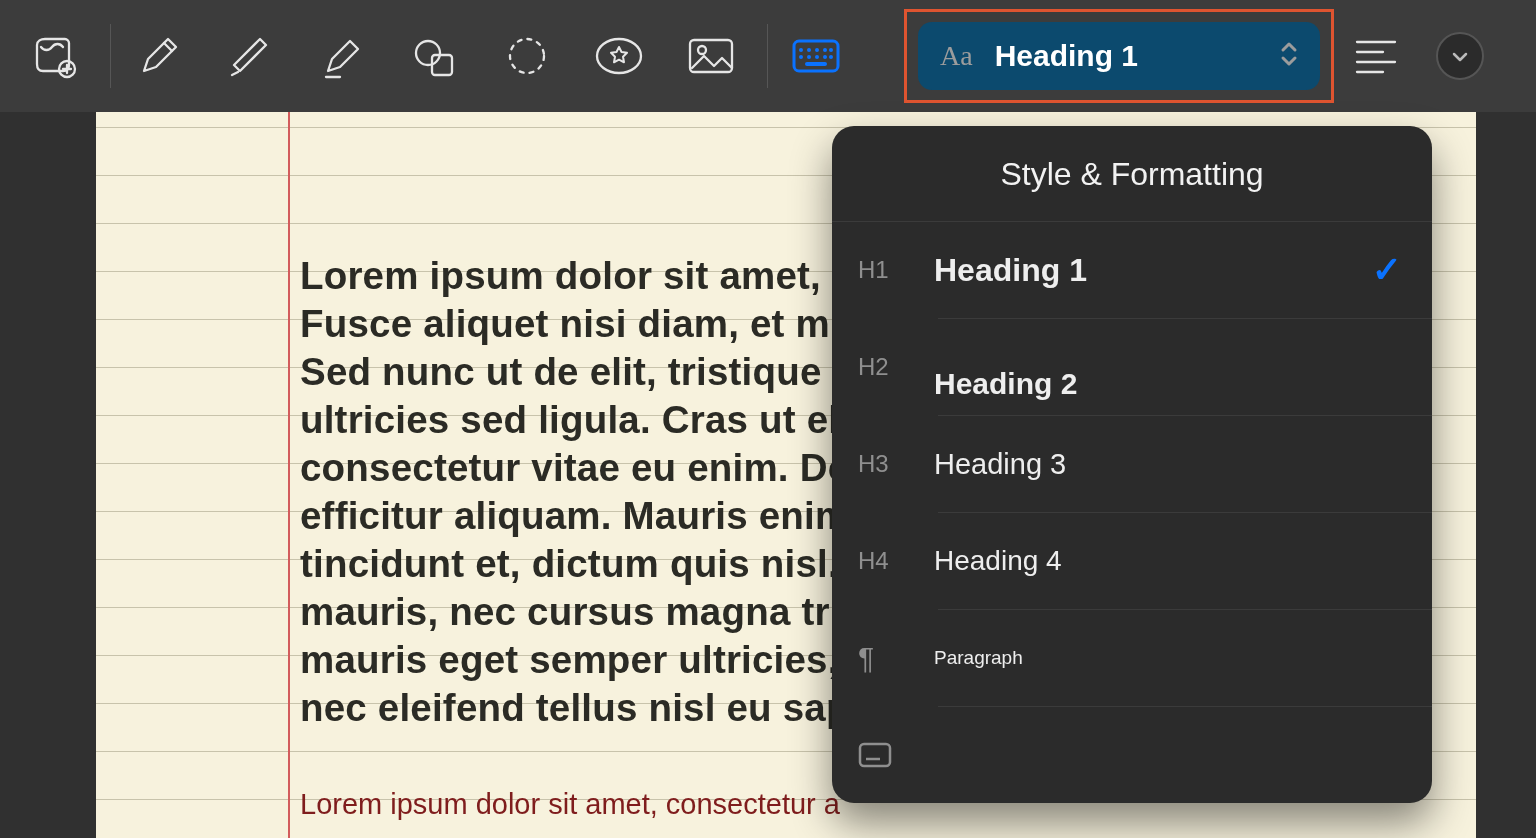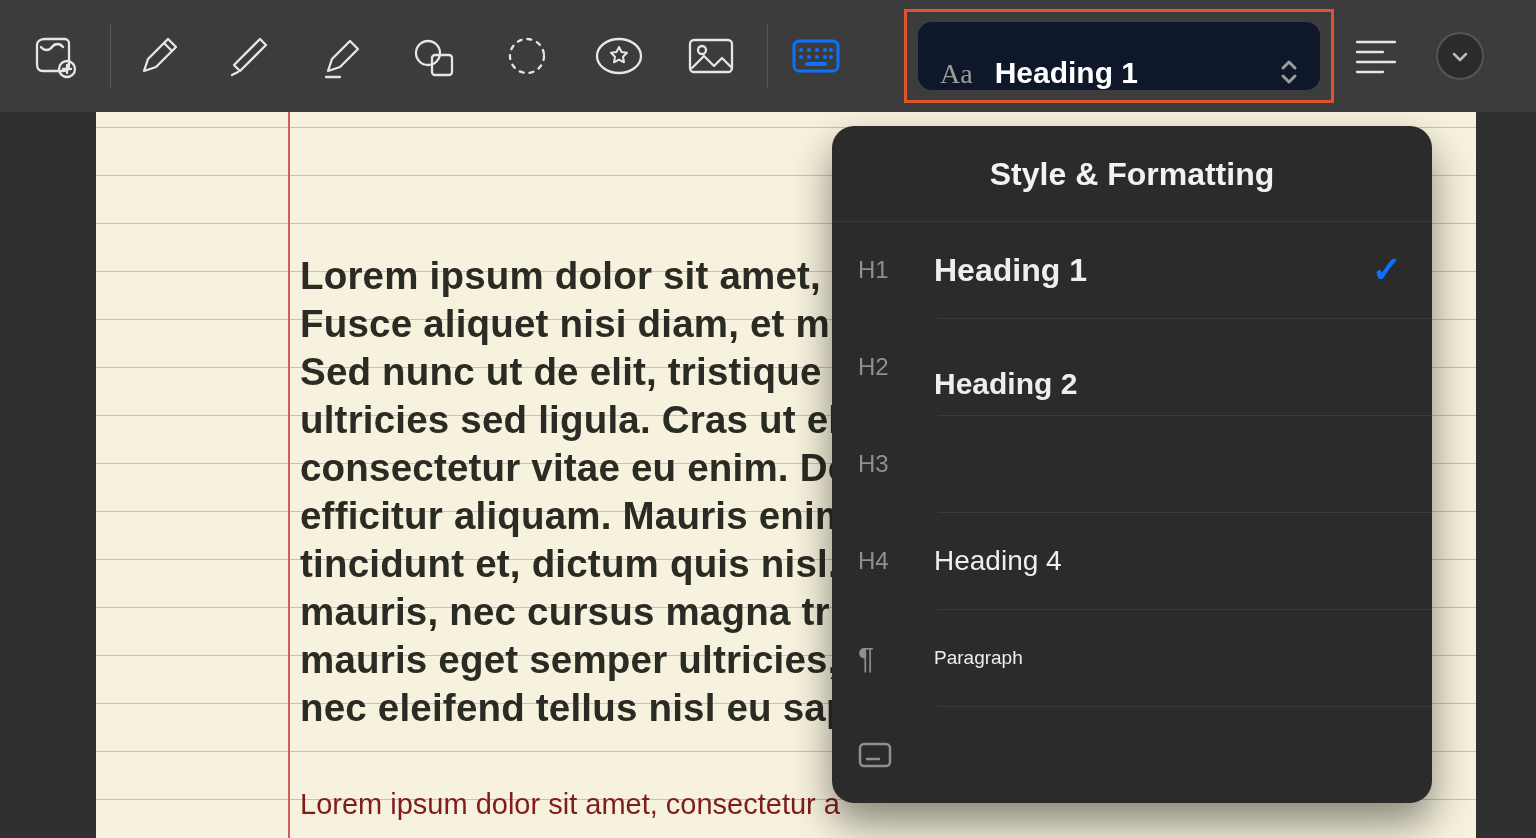--- a/index.html
+++ b/index.html
@@ -51,23 +51,23 @@
   .highlight-box {
     position: absolute;
     inset: 0;
     border: 3px solid #df5430;
   }
   .style-dd {
     margin: 0 auto;
     width: 402px;
     height: 68px;
     border-radius: 14px;
-    background: #0f172a;
-    display: flex;
-    align-items: flex-end;
+    background: #0c4a6e;
+    display: flex;
+    align-items: center;
     padding: 0 22px;
     color: #ffffff;
     cursor: pointer;
   }
   .style-dd .aa {
     font-family: Georgia, serif;
     font-size: 28px;
     color: #9c9c9c;
     margin-right: 22px;
   }
@@ -150,21 +150,21 @@
     position: absolute;
     top: -14px;
     left: 292px;
     width: 0; height: 0;
     border-left: 16px solid transparent;
     border-right: 16px solid transparent;
     border-bottom: 16px solid #2b2b2b;
   }
   .pop-title {
     font-size: 32px;
-    font-weight: 700;
+    font-weight: 400;
     color: #f2f2f2;
     text-align: center;
     padding: 30px 0 28px;
     border-bottom: 1px solid #3b3b3b;
   }
   .style-item {
     display: flex;
     align-items: center;
     height: 96px;
     padding: 0 30px 0 26px;
@@ -316,20 +316,21 @@
   <div class="thin-sep"></div>
 
   <div class="style-item">
     <span class="tag">H2</span>
     <span class="lbl" style="font-weight:600;font-size:30px;margin-top:34px;">Heading 2</span>
   </div>
   <div class="thin-sep"></div>
 
   <div class="style-item">
     <span class="tag">H3</span>
+    <span class="lbl" style="font-weight:500;font-size:29px;">Heading 3</span>
   </div>
   <div class="thin-sep"></div>
 
   <div class="style-item">
     <span class="tag">H4</span>
     <span class="lbl" style="font-weight:500;font-size:28px;">Heading 4</span>
   </div>
   <div class="thin-sep"></div>
 
   <div class="style-item">

